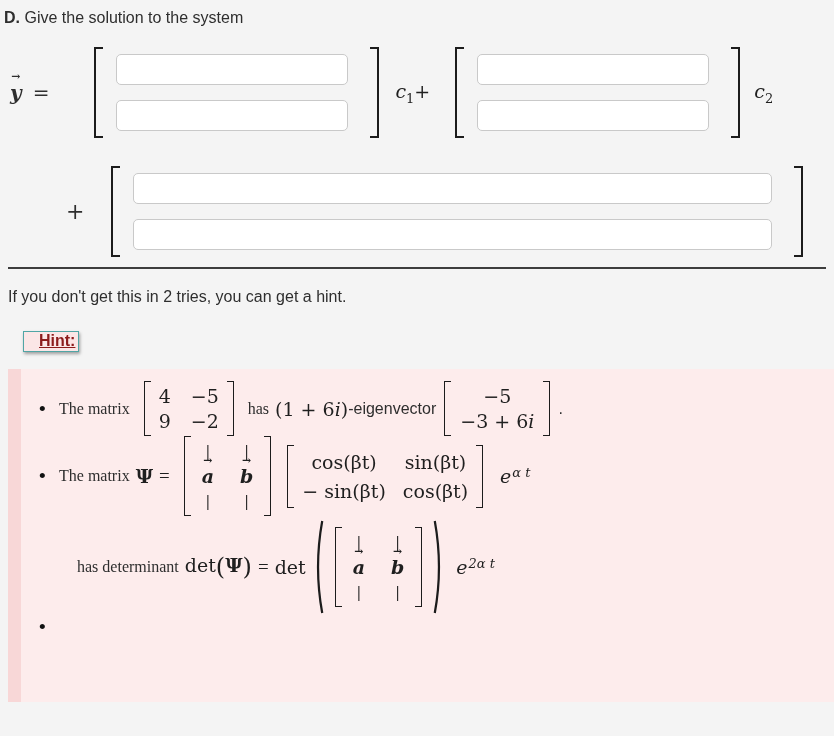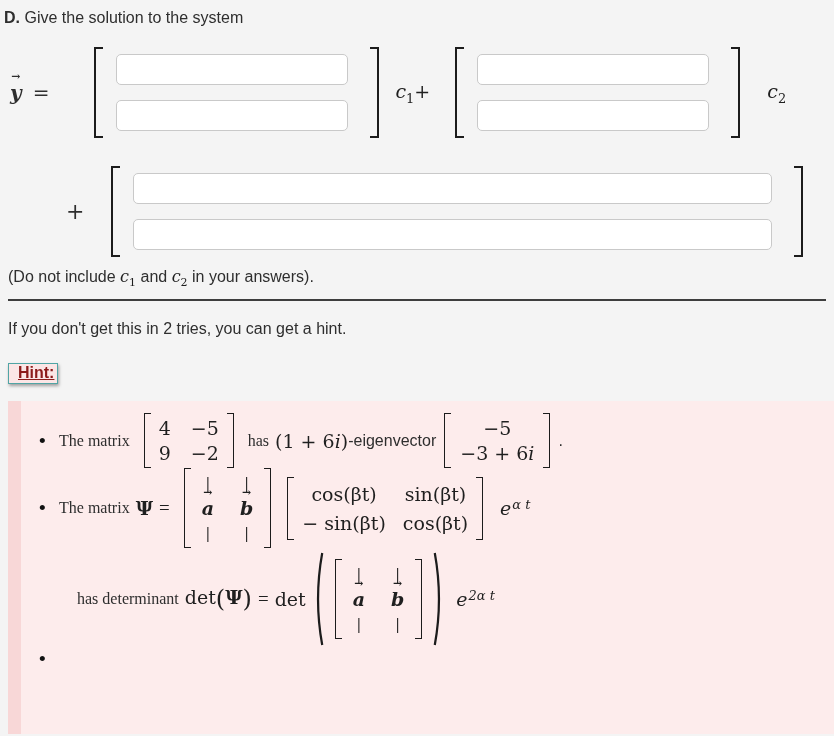--- a/index.html
+++ b/index.html
@@ -43,36 +43,36 @@
   .br-r { width: 9px; border: 2px solid #1c1c1c; border-left: none; }
   .mg-col { display: flex; flex-direction: column; justify-content: center; gap: 15px; padding: 7px 0; margin: 0 22px 0 13px; }
   input.ans {
     width: 232px; height: 31px;
     border: 1px solid #c9c9c9; border-radius: 5px;
     background: #fff; padding: 0 7px;
     font-family: "Liberation Sans", sans-serif; font-size: 15px;
   }
   .g3 input.ans { width: 639px; }
   .coef1 { margin-left: 16px; white-space: nowrap; }
-  .coef2 { margin-left: 27px; white-space: nowrap; }
+  .coef2 { margin-left: 14px; white-space: nowrap; }
   .plus-row2 { font-family: "DejaVu Serif", serif; font-size: 22px; }
 
   .note { margin: 10px 0 0 8px; }
   .divider { border: none; border-top: 2px solid #3d3d3d; margin: 10px 8px 0 8px; }
   .intro { margin: 19px 0 0 8px; }
 
   .hint-link {
     display: inline-block;
-    margin: 25px 0 0 8px;
+    margin: 25px 0 0 23px;
     font-weight: bold;
     text-decoration: underline;
     color: #8c1b1b;
     background: #fbe6e6;
     border: 1px solid #50a5a5;
-    padding: 0 3px 1px 9px;
+    padding: 0 3px 1px 15px;
     box-shadow: 1px 2px 3px rgba(0,0,0,0.35);
     cursor: pointer;
   }
 
   
   .hint-box {
     margin: 17px 0 0 8px;
     width: calc(100% - 8px);
     height: 333px;
     background: #fdecec;
@@ -161,21 +161,20 @@
     <div class="matrix-group g3">
       <div class="br-l"></div>
       <div class="mg-col">
         <input class="ans" type="text" value="" style="">
         <input class="ans" type="text" value="" style="">
       </div>
       <div class="br-r"></div>
     </div>
   </div>
 
-  <div class="note"><span>(Do not include </span><span class="ms" style="font-size:16px"><span class="mi">c</span><sub class="msub" style="font-size:11px">1</sub></span><span> and </span><span class="ms" style="font-size:16px"><span class="mi">c</span><sub class="msub" style="font-size:11px">2</sub></span><span> in your answers).</span></div>
 
   <hr class="divider">
 
   <div class="intro">If you don't get this in 2 tries, you can get a hint.</div>
 
   <a class="hint-link">Hint:</a>
 
   
   <div class="hint-box">
     <ul class="bullets">

